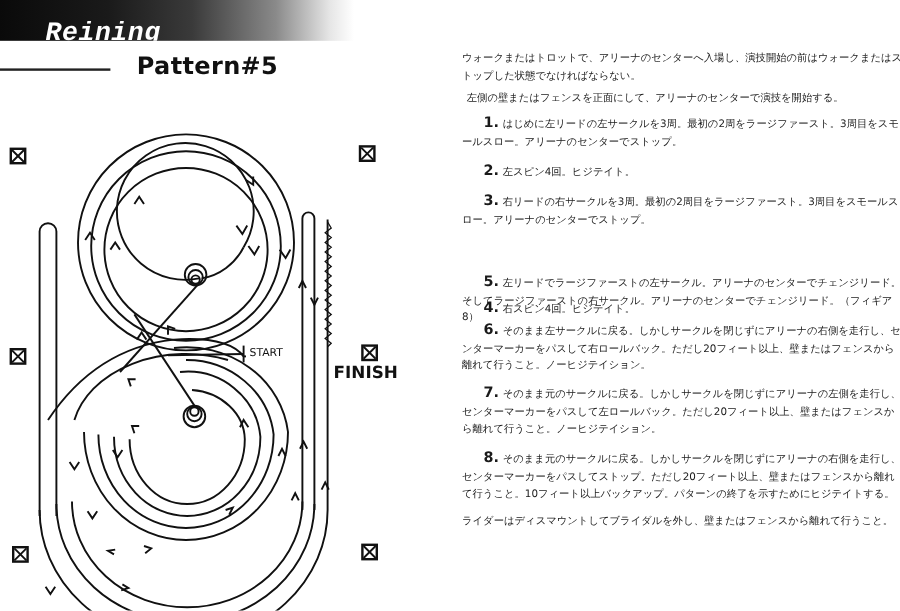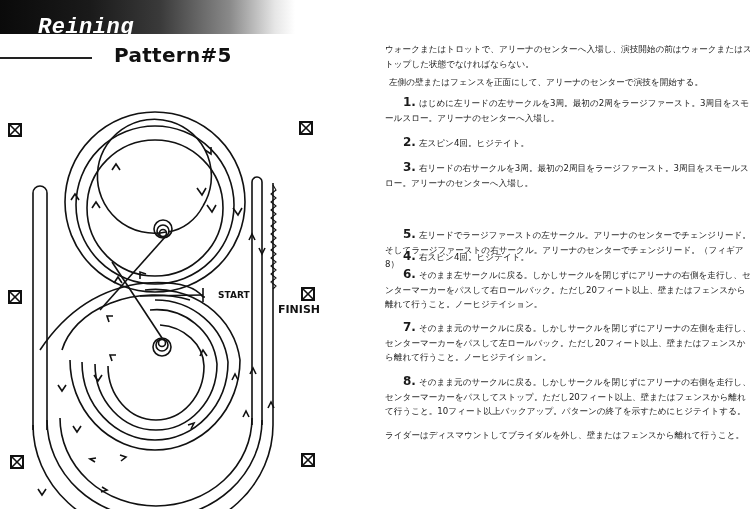--- a/index.html
+++ b/index.html
@@ -119,36 +119,36 @@
       <use href="#mk" x="308" y="294"></use>
     </g>
   <g>
       <use href="#mk" x="17" y="462"></use>
     </g>
   <g>
       <use href="#mk" x="308" y="460"></use>
     </g>
 </svg>
 
-<div style="position:absolute;left:218px;top:290px;font-size:9px;font-weight:bold;font-family:'DejaVu Sans',sans-serif;">START</div>
-<div style="position:absolute;left:278px;top:303px;font-size:11px;font-weight:bold;font-family:'DejaVu Sans',sans-serif;">FINISH</div>
+<div style="position:absolute;left:208px;top:290px;font-size:9px;font-weight:normal;font-family:'DejaVu Sans',sans-serif;">START</div>
+<div style="position:absolute;left:278px;top:303px;font-size:14px;font-weight:bold;font-family:'DejaVu Sans',sans-serif;">FINISH</div>
 
 <div class="para" style="top:42px;">
   <p style="margin:0">ウォークまたはトロットで、アリーナのセンターへ入場し、演技開始の前はウォークまたはストップした状態でなければならない。</p>
   <p style="margin:4px">左側の壁またはフェンスを正面にして、アリーナのセンターで演技を開始する。</p>
 </div>
 
 <div class="para" style="top:95px;">
-  <span class="step-num">1.</span><span>はじめに左リードの左サークルを3周。最初の2周をラージファースト。3周目をスモールスロー。アリーナのセンターへ入場し。</span>
+  <span class="step-num">1.</span><span>はじめに左リードの左サークルを3周。最初の2周をラージファースト。3周目をスモールスロー。アリーナのセンターでストップ。</span>
 </div>
 <div class="para" style="top:135px;">
   <span class="step-num">2.</span><span>左スピン4回。ヒジテイト。</span>
 </div>
 <div class="para" style="top:160px;">
-  <span class="step-num">3.</span><span>右リードの右サークルを3周。最初の2周目をラージファースト。3周目をスモールスロー。アリーナのセンターへ入場し。</span>
+  <span class="step-num">3.</span><span>右リードの右サークルを3周。最初の2周目をラージファースト。3周目をスモールスロー。アリーナのセンターでストップ。</span>
 </div>
 <div class="para" style="top:201px;margin-top:48px;">
   <span class="step-num">4.</span><span>右スピン4回。ヒジテイト。</span>
 </div>
 <div class="para" style="top:227px;">
   <span class="step-num">5.</span><span>左リードでラージファーストの左サークル。アリーナのセンターでチェンジリード。そしてラージファーストの右サークル。アリーナのセンターでチェンジリード。（フィギア8）</span>
 </div>
 <div class="para" style="top:267px;">
   <span class="step-num">6.</span><span>そのまま左サークルに戻る。しかしサークルを閉じずにアリーナの右側を走行し、センターマーカーをパスして右ロールバック。ただし20フィート以上、壁またはフェンスから離れて行うこと。ノーヒジテイション。</span>
 </div>

